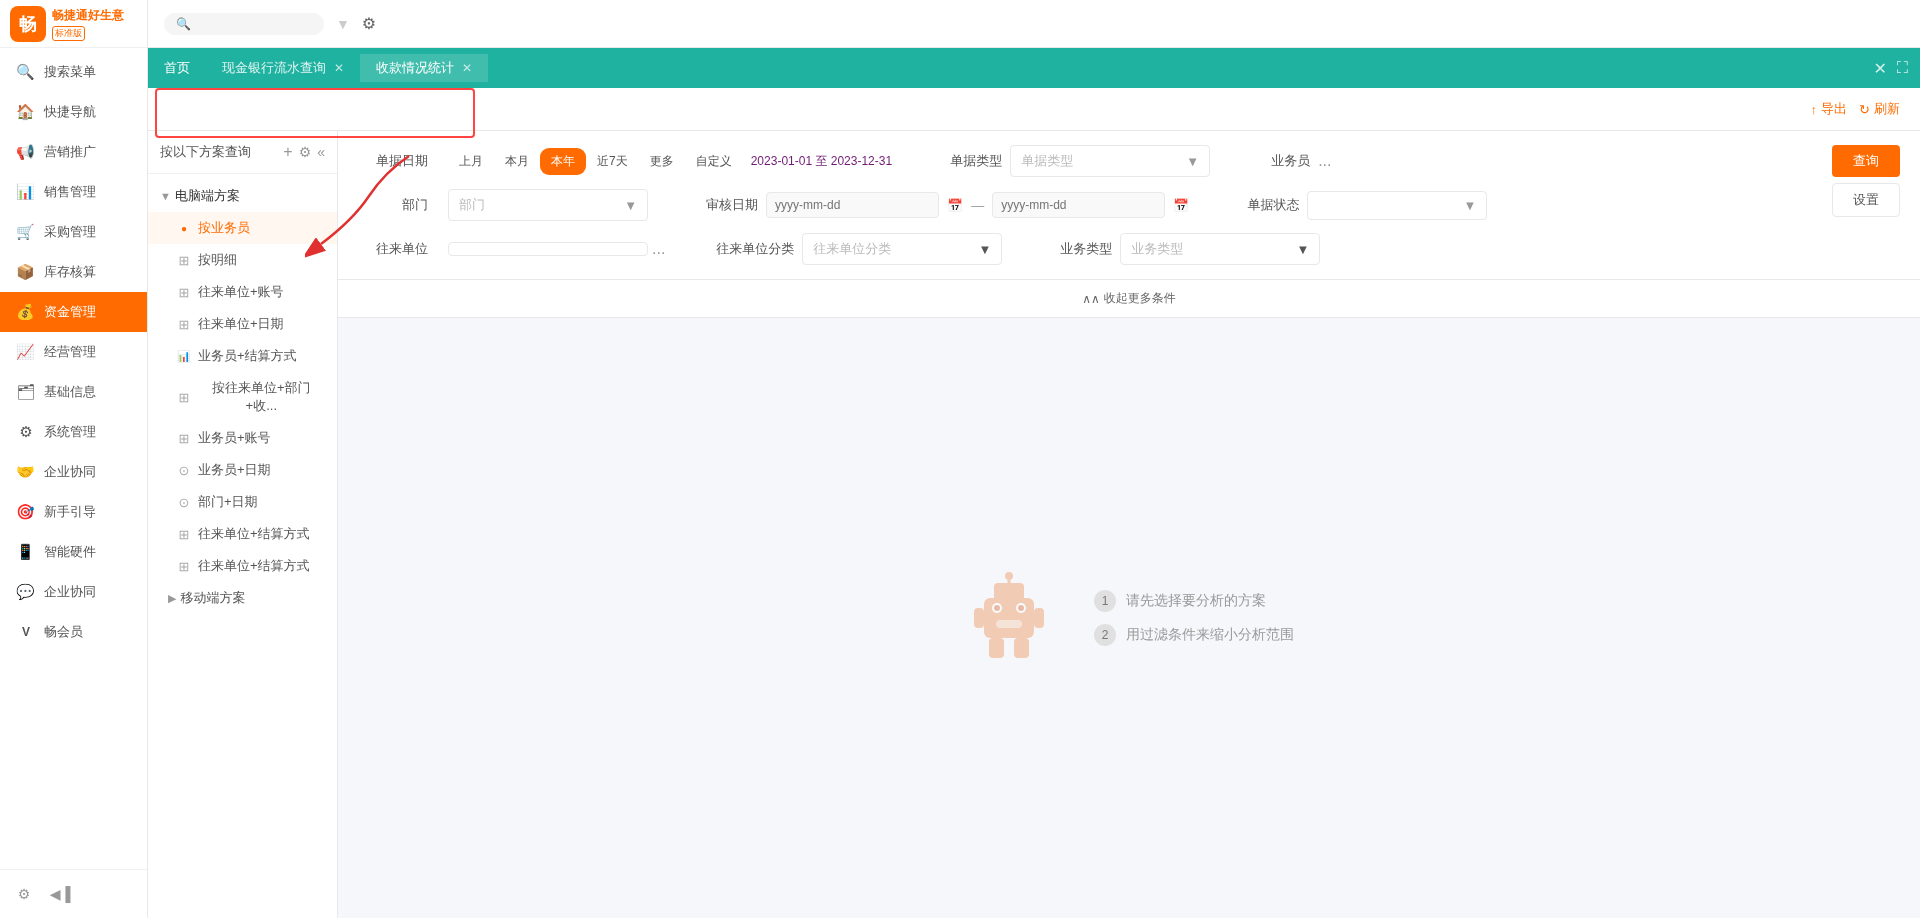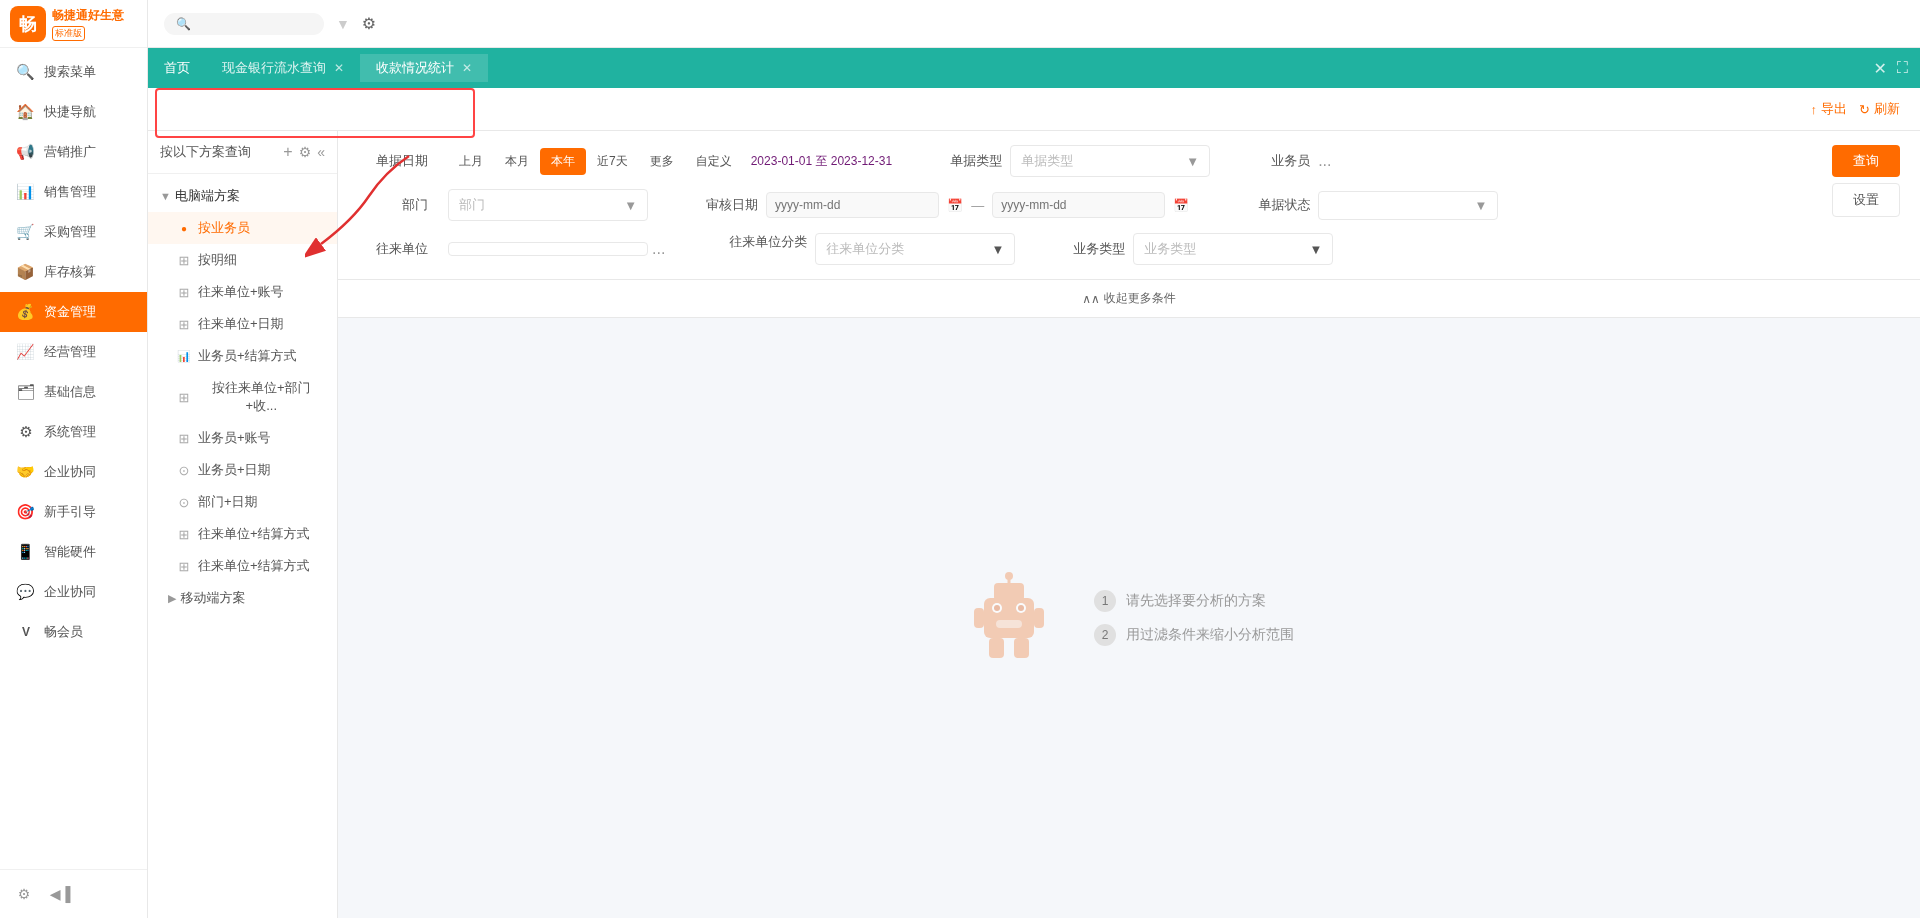--- a/index.html
+++ b/index.html
@@ -68,21 +68,21 @@
     
     .right-panel { flex: 1; display: flex; flex-direction: column; overflow: hidden; }
 
     
     .filter-area { background: white; padding: 14px 20px; border-bottom: 1px solid #e8e8e8; }
     .filter-row { display: flex; align-items: center; gap: 20px; margin-bottom: 12px; }
     .filter-row:last-child { margin-bottom: 0; }
     .filter-label { width: 70px; text-align: right; color: #555; font-size: 13px; flex-shrink: 0; }
     .filter-date-tabs { display: flex; align-items: center; gap: 0; }
     .date-tab { padding: 4px 10px; font-size: 12px; cursor: pointer; color: #555; border: 1px solid transparent; }
-    .date-tab.active { background: #ff6b00; color: white; border-radius: 4px; }
+    .date-tab.active { background: #ff6b00; color: white; border-radius: 9px; }
     .date-range { display: flex; align-items: center; gap: 6px; color: #701a75; font-size: 12px; margin-left: 8px; }
     .filter-select { min-width: 160px; border: 1px solid #e8e8e8; border-radius: 4px; padding: 6px 10px; font-size: 13px; display: flex; align-items: center; justify-content: space-between; cursor: pointer; background: white; color: #333; }
     .filter-select .caret { color: #999; }
     .filter-input-group { display: flex; align-items: center; gap: 8px; }
     .filter-date-input { border: 1px solid #e8e8e8; border-radius: 4px; padding: 5px 8px; font-size: 12px; color: #bbb; min-width: 120px; }
     .filter-dash { color: #999; }
     .filter-more-btn { color: #999; font-size: 16px; cursor: pointer; }
     .filter-wide-select { min-width: 200px; border: 1px solid #e8e8e8; border-radius: 4px; padding: 6px 10px; font-size: 13px; display: flex; align-items: center; justify-content: space-between; cursor: pointer; background: white; color: #555; }
 
     
@@ -354,38 +354,38 @@
             <div style="margin-left:30px;display:flex;align-items:center;gap:8px;">
               <span class="filter-label" style="width:60px;">审核日期</span>
               <div class="filter-input-group">
                 <input class="filter-date-input" style="background: rgb(249, 249, 249);" readonly="" placeholder="yyyy-mm-dd">
                 <span style="cursor:pointer;color:#aaa;">📅</span>
                 <span class="filter-dash">—</span>
                 <input class="filter-date-input" style="background: rgb(249, 249, 249);" readonly="" placeholder="yyyy-mm-dd">
                 <span style="cursor:pointer;color:#aaa;">📅</span>
               </div>
             </div>
-            <div style="margin-left:41px;display:flex;align-items:center;gap:8px;">
+            <div style="margin-left:30px;display:flex;align-items:center;gap:8px;">
               <span class="filter-label" style="width:60px;">单据状态</span>
               <div class="filter-select" style="min-width:180px;">
                 <span style="color:#bbb;"></span>
                 <span class="caret">▼</span>
               </div>
             </div>
           </div>
 
           <div class="filter-row">
             <span class="filter-label">往来单位</span>
             <div style="display:flex;align-items:center;gap:4px;">
               <div class="filter-select" style="min-width:200px;">
                 <span style="color:#bbb;"></span>
               </div>
               <span class="filter-more-btn">...</span>
             </div>
-            <div style="margin-left:42px;display:flex;align-items:flex-start;gap:8px;">
+            <div style="margin-left:29px;display:flex;align-items:center;gap:8px;">
               <span class="filter-label" style="width:80px;">往来单位分类</span>
               <div class="filter-wide-select">
                 <span style="color:#bbb;">往来单位分类</span>
                 <span class="caret">▼</span>
               </div>
             </div>
             <div style="margin-left:30px;display:flex;align-items:center;gap:8px;">
               <span class="filter-label" style="width:60px;">业务类型</span>
               <div class="filter-wide-select">
                 <span style="color:#bbb;">业务类型</span>

